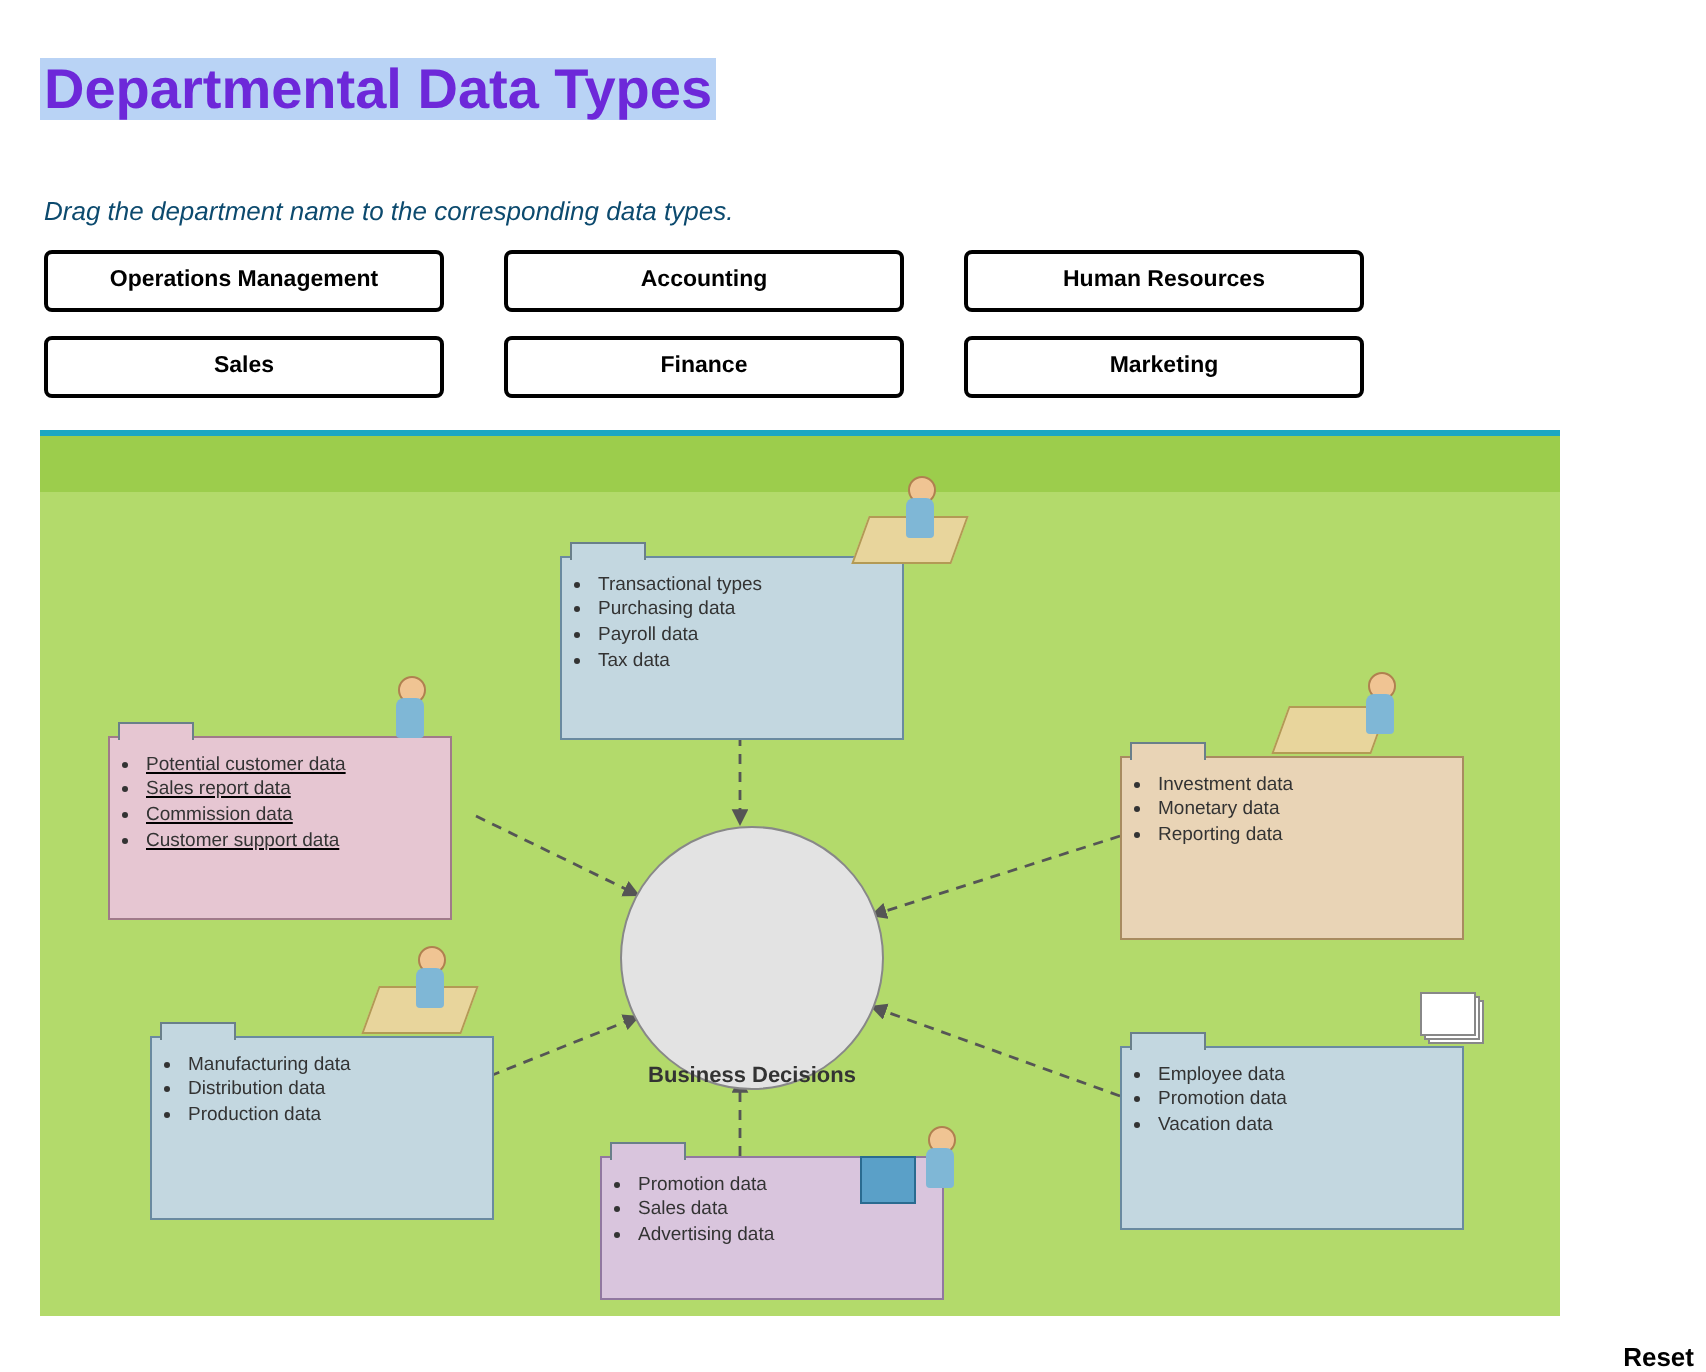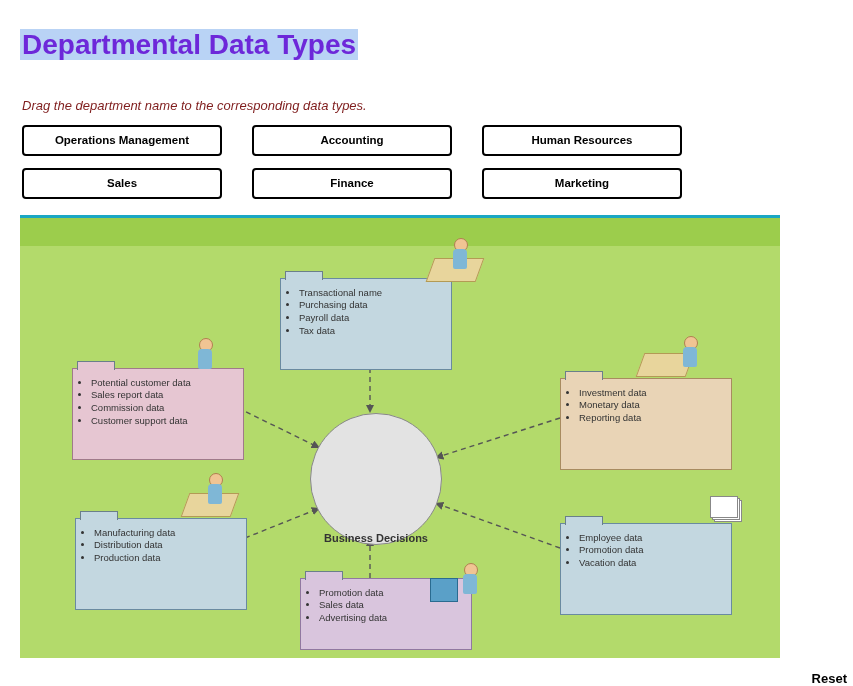--- a/index.html
+++ b/index.html
@@ -1,19 +1,19 @@
 <!DOCTYPE html>
 <html><head>
 <meta charset="utf-8">
 <style>
   html,body{margin:0;padding:0;background:#fff;font-family:Helvetica,Arial,sans-serif;}
   .page{width:853px;height:686px;position:relative;box-sizing:border-box;padding:10px 20px;}
   .title{font-size:28px;font-weight:800;color:#6d28d9;display:inline-block;}
   .title-hl{background:#b9d3f5;padding:0 2px;}
-  .instr{font-style:italic;font-size:13px;margin:18px 0 12px 2px;color:#7f1d1d;}
+  .instr{font-style:italic;font-size:13px;margin:18px 0 12px 2px;color:#0c4a6e;}
   .drag-grid{display:grid;grid-template-columns:repeat(3,200px);grid-gap:12px 30px;margin-left:2px;margin-bottom:16px;text-align:right;}
   .chip{border:2px solid #000;border-radius:4px;height:27px;display:flex;align-items:center;justify-content:center;font-size:11.5px;font-weight:700;cursor:grab;user-select:none;}
   .board-wrap{border-top:3px solid #1aa7c3;width:760px;}
   .board{position:relative;width:760px;height:440px;background:#b3da6b;overflow:hidden;}
   .toprow{position:absolute;left:0;right:0;top:0;height:28px;background:#9ccd4c;}
   .folder{position:absolute;width:170px;height:90px;border:1px solid #6a7f8a;background:#c8d7df;}
   .folder .tab{position:absolute;top:-8px;left:4px;width:36px;height:8px;background:inherit;border:1px solid #6a7f8a;border-bottom:none;}
   .folder ul{list-style:disc;margin:8px 0 0 18px;padding:0;font-size:9.5px;color:#333;line-height:1.35;}
   .folder.pink{background:#e6c6d2;border-color:#a07a8a;}
   .folder.tan {background:#e9d4b6;border-color:#a88b60;}
@@ -68,33 +68,33 @@
     </g>
   </svg>
 
   <div class="center-circle" style="left:290px;top:195px;">
     <span>Business Decisions</span>
   </div>
 
   <div class="folder blue" style="left:260px;top:60px;">
     <div class="tab"></div>
     <ul>
-      <li>Transactional name</li>
+      <li>Transactional types</li>
       <li>Purchasing data</li>
       <li>Payroll data</li>
       <li>Tax data</li>
     </ul>
   </div>
   <div class="desk" style="left:410px;top:40px;"></div>
   <div class="person" style="left:430px;top:20px;">
     <div class="head" style="left:4px;top:0;"></div>
           <div class="body" style="left:3px;top:11px;"></div>
   </div>
 
-  <div class="folder pink" style="left:52px;top:150px;">
+  <div class="folder pink" style="left:34px;top:150px;text-decoration:underline;">
     <div class="tab"></div>
     <ul>
       <li>Potential customer data</li>
       <li>Sales report data</li>
       <li>Commission data</li>
       <li>Customer support data</li>
     </ul>
   </div>
   <div class="person" style="left:175px;top:120px;">
     <div class="head" style="left:4px;top:0;"></div>

